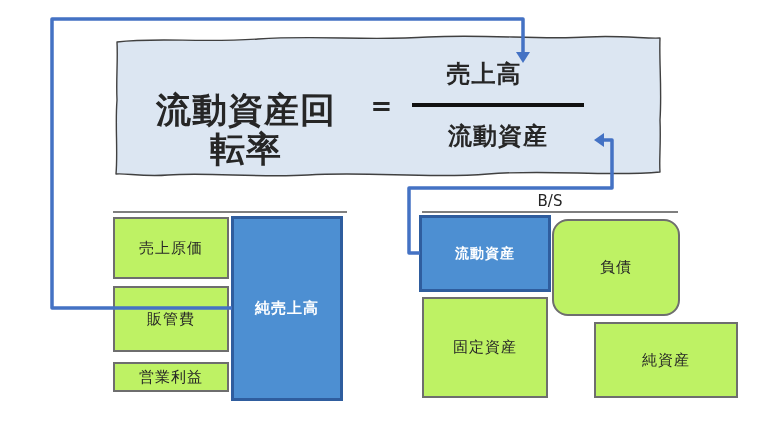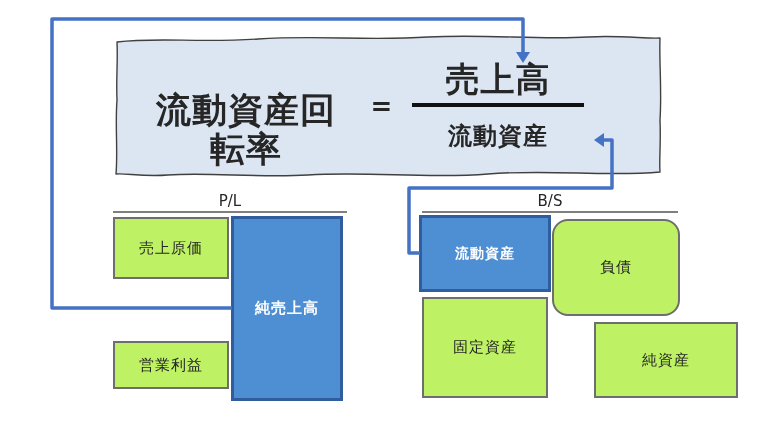--- a/index.html
+++ b/index.html
@@ -6,21 +6,21 @@
   body{font-family:"DejaVu Sans","Liberation Sans",sans-serif;}
   #canvas{position:relative;width:768px;height:432px;background:#ffffff;overflow:hidden;}
   .abs{position:absolute;}
 
   
   #banner-svg{left:108px;top:30px;width:560px;height:150px;}
   .formula-text{color:var(--text_dark,#1f1f1f);font-weight:bold;text-align:center;line-height:1.1;
                 letter-spacing:1px;}
   #formula-name{left:140px;top:91px;width:212px;font-size:35px;}
   #formula-equals{left:366px;top:92px;width:32px;font-size:26px;}
-  #formula-numerator{left:412px;top:61px;width:172px;font-size:34px;}
+  #formula-numerator{left:398px;top:61px;width:172px;font-size:24px;}
   #fraction-bar{left:412px;top:103px;width:172px;height:4px;background:var(--fraction_bar,#111);}
   #formula-denominator{left:412px;top:123px;width:172px;font-size:24px;}
 
   
   .section-header{color:var(--text_dark,#303030);font-size:15px;text-align:center;}
   #pl-header{left:113px;top:192px;width:234px;}
   #bs-header{left:422px;top:192px;width:256px;}
   .header-line{height:2px;background:var(--header_line,#7f7f7f);}
   #pl-header-line{left:113px;top:211px;width:234px;}
   #bs-header-line{left:422px;top:211px;width:256px;}
@@ -29,21 +29,21 @@
   .stmt-box{box-sizing:border-box;border:2px solid var(--box_border,#6e6e6e);background:#bef264;
             display:flex;align-items:center;justify-content:center;
             font-size:15px;color:var(--text_dark,#3a3a3a);letter-spacing:1px;}
   .blue-box{box-sizing:border-box;border:3px solid var(--highlight_border,#2f5d9e);
             background:var(--highlight_fill,#4d8fd2);
             display:flex;align-items:center;justify-content:center;
             font-size:15px;font-weight:bold;color:var(--label_on_blue,#ffffff);letter-spacing:1px;}
 
   #pl-box-1{left:113px;top:217px;width:116px;height:62px;}
   #pl-box-2{left:113px;top:286px;width:116px;height:66px;}
-  #pl-box-3{left:113px;top:341px;width:116px;height:48px;font-family:Liberation Mono, monospace;}
+  #pl-box-3{left:113px;top:362px;width:116px;height:30px;font-family:Liberation Mono, monospace;}
   #pl-sales-box{left:231px;top:216px;width:112px;height:185px;}
 
   #bs-current-assets{left:419px;top:215px;width:132px;height:77px;font-size:14px;}
   #bs-fixed-assets{left:422px;top:297px;width:126px;height:101px;}
   #bs-liabilities{left:552px;top:219px;width:128px;height:97px;border-radius:16px;}
   #bs-net-assets{left:552px;top:322px;width:144px;height:76px;margin-left:42px;}
 
   
   #arrow-svg{left:0;top:0;width:768px;height:432px;pointer-events:none;}
 </style>
@@ -67,24 +67,24 @@
              C 10 120 7 95 9 70
              C 8 50 10 30 9 12 Z" fill="#DCE6F2"></path>
   </svg>
 
   <div id="formula-name" class="abs formula-text">流動資産回転率</div>
   <div id="formula-equals" class="abs formula-text">=</div>
   <div id="formula-numerator" class="abs formula-text">売上高</div>
   <div id="fraction-bar" class="abs"></div>
   <div id="formula-denominator" class="abs formula-text">流動資産</div>
 
-  <div id="pl-header" class="abs section-header">P/L</div>
   <div id="pl-header-line" class="abs header-line"></div>
 
   <div id="pl-box-1" class="abs stmt-box">売上原価</div>
+  <div id="pl-box-2" class="abs stmt-box">販管費</div>
   <div id="pl-box-3" class="abs stmt-box">営業利益</div>
   <div id="pl-sales-box" class="abs blue-box">純売上高</div>
 
   <div id="bs-header" class="abs section-header">B/S</div>
   <div id="bs-header-line" class="abs header-line"></div>
 
   <div id="bs-current-assets" class="abs blue-box">流動資産</div>
   <div id="bs-fixed-assets" class="abs stmt-box">固定資産</div>
   <div id="bs-liabilities" class="abs stmt-box">負債</div>
   <div id="bs-net-assets" class="abs stmt-box">純資産</div>

